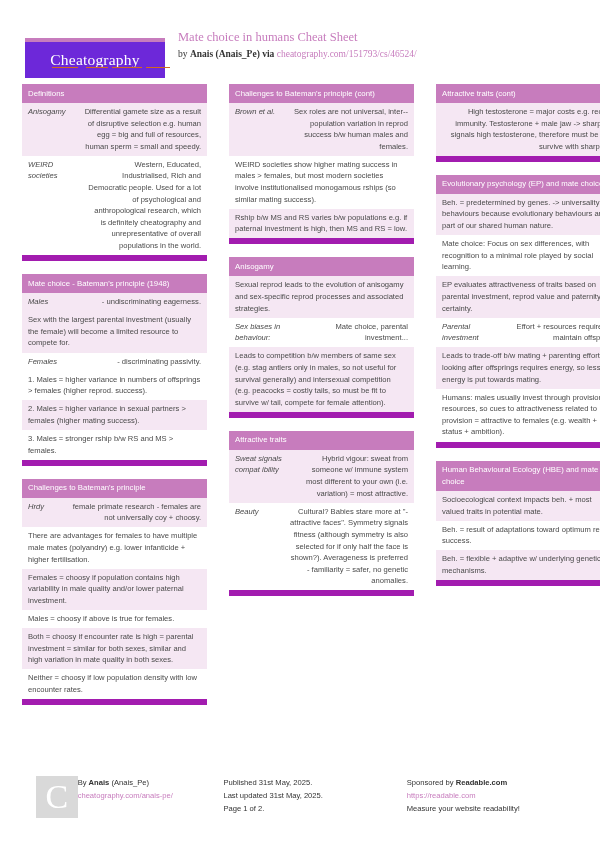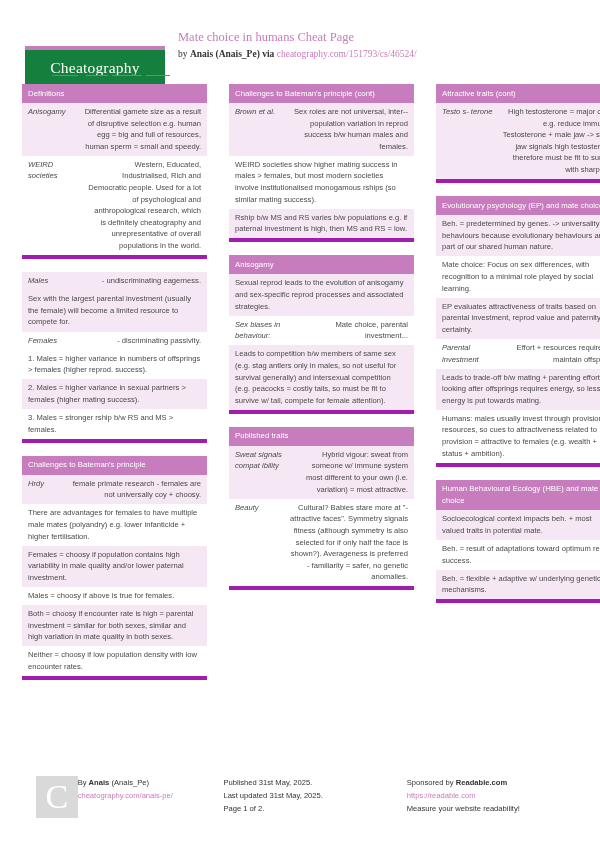--- a/index.html
+++ b/index.html
@@ -18,23 +18,23 @@
   }
 
   
   .header {
     position: absolute;
     left: 0; top: 22px;
     width: 600px; height: 56px;
   }
   .logo-box {
     position: absolute;
-    left: 25px; top: 24px;
+    left: 25px; top: 16px;
     width: 140px; height: 40px;
-    background: #15803d;
+    background: #6d28d9;
     border-top: 4px solid #c77cbd;
     display: flex; align-items: center; justify-content: center;
   }
   .logo-text {
     font-family: "Liberation Serif", serif;
     color: #ffffff;
     font-size: 15.5px;
     letter-spacing: 0.2px;
     position: relative;
     white-space: nowrap;
@@ -79,21 +79,21 @@
   .col {
     width: 185px;
     margin-left: 22px;
   }
   .col:first-child { margin-left: 22px; }
 
   
   .tbl {
     width: 185px;
     margin-bottom: 13px;
-    border-bottom: 4px solid #a21caf;
+    border-bottom: 6px solid #a21caf;
     background: #7f1d1d;
   }
   .tbl-head {
     background: #c77cbd;
     color: #ffffff;
     font-size: 7.8px;
     line-height: 11.5px;
     padding: 3.5px 6px 4px 6px;
     font-weight: normal;
   }
@@ -148,39 +148,40 @@
 </head>
 <body>
 
 <div id="page">
 
   <div class="header">
     <div class="logo-box">
       <span class="logo-text">Cheatography<span class="logo-underline" style="left: 2px; width: 26px;"></span><span class="logo-underline" style="left: 36px; width: 22px;"></span><span class="logo-underline" style="left: 62px; width: 30px;"></span><span class="logo-underline" style="left: 96px; width: 24px;"></span></span>
     </div>
     <div class="title-block">
-      <div class="sheet-title">Mate choice in humans Cheat Page</div>
+      <div class="sheet-title">Mate choice in humans Cheat Sheet</div>
       <div class="byline"><span>by </span><span class="lk bold">Anais (Anais_Pe)</span><span class="bold"> via </span><span class="lk">cheatography.com/151793/cs/46524/</span></div>
     </div>
   </div>
 
   <div class="columns" id="columns">
       <div class="col">
         <div class="tbl">
           <div class="tbl-head">Definitions</div>
           <div class="row alt">
             <div class="cell-k">Anisogamy</div>
             <div class="cell-v">Differential gamete size as a result of disruptive selection e.g. human egg = big and full of resources, human sperm = small and speedy.</div>
           </div>
           <div class="row">
             <div class="cell-k wide">WEIRD societies</div>
             <div class="cell-v">Western, Educated, Industrialised, Rich and Democratic people. Used for a lot of psychological and anthropological research, which is definitely cheatography and unrepresentative of overall populations in the world.</div>
           </div>
         </div>
         <div class="tbl">
+          <div class="tbl-head">Mate choice - Bateman's principle (1948)</div>
           <div class="row alt">
             <div class="cell-k narrow">Males</div>
             <div class="cell-v">- undiscriminating eagerness.</div>
           </div>
           <div class="row alt full">Sex with the largest parental investment (usually the female) will become a limited resource to compete for.</div>
           <div class="row">
             <div class="cell-k">Females</div>
             <div class="cell-v">- discriminating passivity.</div>
           </div>
           <div class="row full">1. Males = higher variance in numbers of offsprings &gt; females (higher reprod. success).</div>
@@ -213,36 +214,35 @@
         <div class="tbl">
           <div class="tbl-head">Anisogamy</div>
           <div class="row alt full">Sexual reprod leads to the evolution of anisogamy and sex-specific reprod processes and associated strategies.</div>
           <div class="row">
             <div class="cell-k wide">Sex biases in behaviour:</div>
             <div class="cell-v">Mate choice, parental investment...</div>
           </div>
           <div class="row alt full">Leads to competition b/w members of same sex (e.g. stag antlers only in males, so not useful for survival generally) and intersexual competition (e.g. peacocks = costly tails, so must be fit to survive w/ tail, compete for female attention).</div>
         </div>
         <div class="tbl">
-          <div class="tbl-head">Published traits</div>
+          <div class="tbl-head">Attractive traits</div>
           <div class="row alt">
             <div class="cell-k wide">Sweat signals compat ibility</div>
             <div class="cell-v">Hybrid vigour: sweat from someone w/ immune system most different to your own (i.e. variation) = most attractive.</div>
           </div>
           <div class="row">
             <div class="cell-k">Beauty</div>
             <div class="cell-v">Cultural? Babies stare more at "-attractive faces". Symmetry signals fitness (although symmetry is also selected for if only half the face is shown?). Averageness is preferred - familiarity = safer, no genetic anomalies.</div>
           </div>
         </div>
       </div>
       <div class="col">
         <div class="tbl">
           <div class="tbl-head">Attractive traits (cont)</div>
           <div class="row alt">
-            <div class="cell-k wide">Testo s- terone</div>
             <div class="cell-v">High testosterone = major costs e.g. reduce immunity. Testosterone + male jaw -&gt; sharp jaw signals high testosterone, therefore must be fit to survive with sharp jaw.</div>
           </div>
         </div>
         <div class="tbl">
           <div class="tbl-head">Evolutionary psychology (EP) and mate choice</div>
           <div class="row alt full">Beh. = predetermined by genes. -&gt; universality of behaviours because evolutionary behaviours are part of our shared human nature.</div>
           <div class="row full">Mate choice: Focus on sex differences, with recognition to a minimal role played by social learning.</div>
           <div class="row alt full">EP evaluates attractiveness of traits based on parental investment, reprod value and paternity certainty.</div>
           <div class="row">
             <div class="cell-k wide">Parental investment</div>

